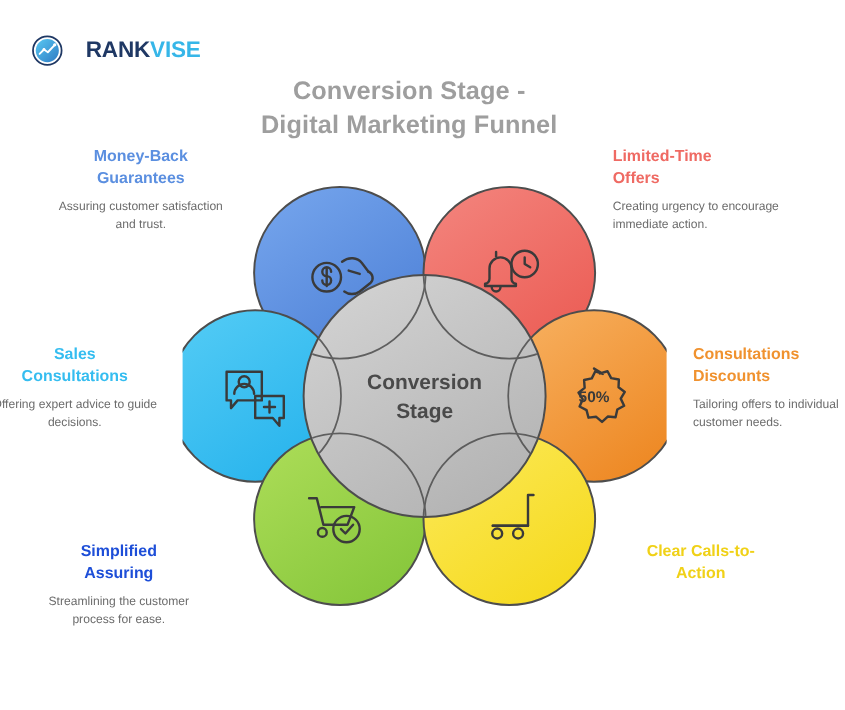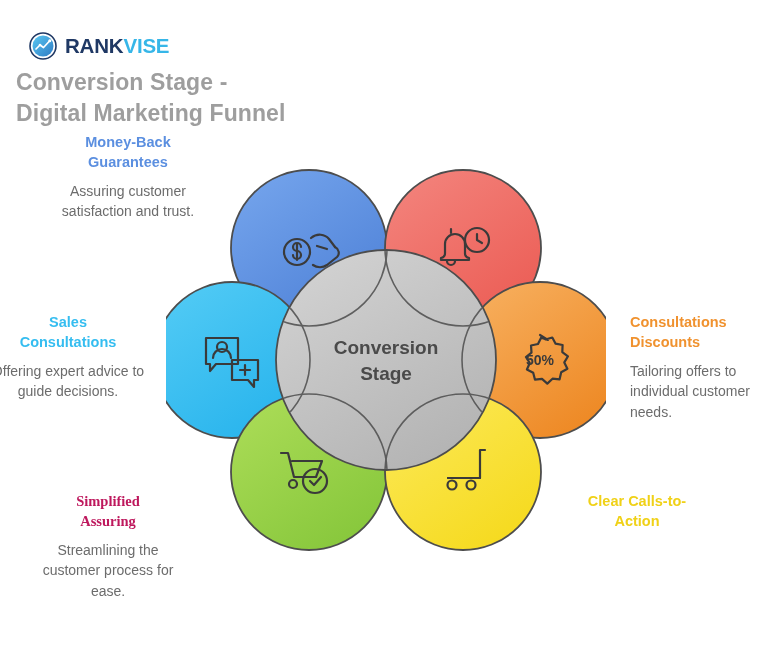--- a/index.html
+++ b/index.html
@@ -15,21 +15,21 @@
     position: relative;
   }
 
   
   #brand-logo {
     position: absolute;
     left: 28px;
     top: 31px;
     display: flex;
     align-items: center;
-    gap: 7px;
+    gap: 20px;
   }
   #brand-logo .logo-mark {
     width: 30px;
     height: 30px;
     flex: 0 0 30px;
   }
   #brand-logo .logo-text {
     font-size: 20.5px;
     font-weight: bold;
     letter-spacing: -0.2px;
@@ -38,26 +38,26 @@
   }
   #brand-logo .logo-text .rank { color: #1F3864; }
   #brand-logo .logo-text .vise { color: #36B6E8; }
 
   
   #page-title {
     position: absolute;
     left: 0;
     top: 52px;
     width: 744px;
+    text-align: center;
     color: #9E9E9E;
     font-size: 23px;
     font-weight: bold;
     line-height: 1.33;
     letter-spacing: 0.1px;
-    margin-left: 16px;
   }
   #page-title .title-line { display: block; }
 
   
   #funnel-diagram {
     position: absolute;
     left: 0;
     top: 0;
     width: 768px;
     height: 645px;
@@ -75,21 +75,21 @@
     position: absolute;
     width: 160px;
   }
   .label-block .label-title {
     font-size: 14.5px;
     font-weight: bold;
     line-height: 1.35;
     margin: 0 0 9px 0;
   }
   .label-block .label-desc {
-    font-size: 14px;
+    font-size: 11px;
     line-height: 1.45;
     color: #6C6C6C;
     margin: 0;
   }
   .label-left  { text-align: center; }
   .label-right { text-align: left; }
 
   #label-money-back    { left: 48px;  top: 133px; }
   #label-sales         { left: -12px; top: 313px; }
   #label-simplified    { left: 28px;  top: 492px; }
@@ -250,26 +250,32 @@
   </div>
 
   <div class="label-block label-left" id="label-sales">
     <div class="label-title" style="color:#35BDF0;">
       <span>Sales</span><br><span>Consultations</span>
     </div>
     <p class="label-desc">Offering expert advice to guide decisions.</p>
   </div>
 
   <div class="label-block label-left" id="label-simplified">
-    <div class="label-title" style="color:#be185d;font-family:Liberation Serif, serif;">
+    <div class="label-title" style="color:#1d4ed8;">
       <span>Simplified</span><br><span>Assuring</span>
     </div>
     <p class="label-desc">Streamlining the customer process for ease.</p>
   </div>
 
+  <div class="label-block label-right" id="label-limited-time">
+    <div class="label-title" style="color:#EF6A63;">
+      <span>Limited-Time</span><br><span>Offers</span>
+    </div>
+    <p class="label-desc">Creating urgency to encourage immediate action.</p>
+  </div>
 
   <div class="label-block label-right" id="label-personalized">
     <div class="label-title" style="color:#F0922F;">
       <span>Consultations</span><br><span>Discounts</span>
     </div>
     <p class="label-desc">Tailoring offers to individual customer needs.</p>
   </div>
 
   <div class="label-block label-right" id="label-clear-cta">
     <div class="label-title" style="color:#F0D117;">

